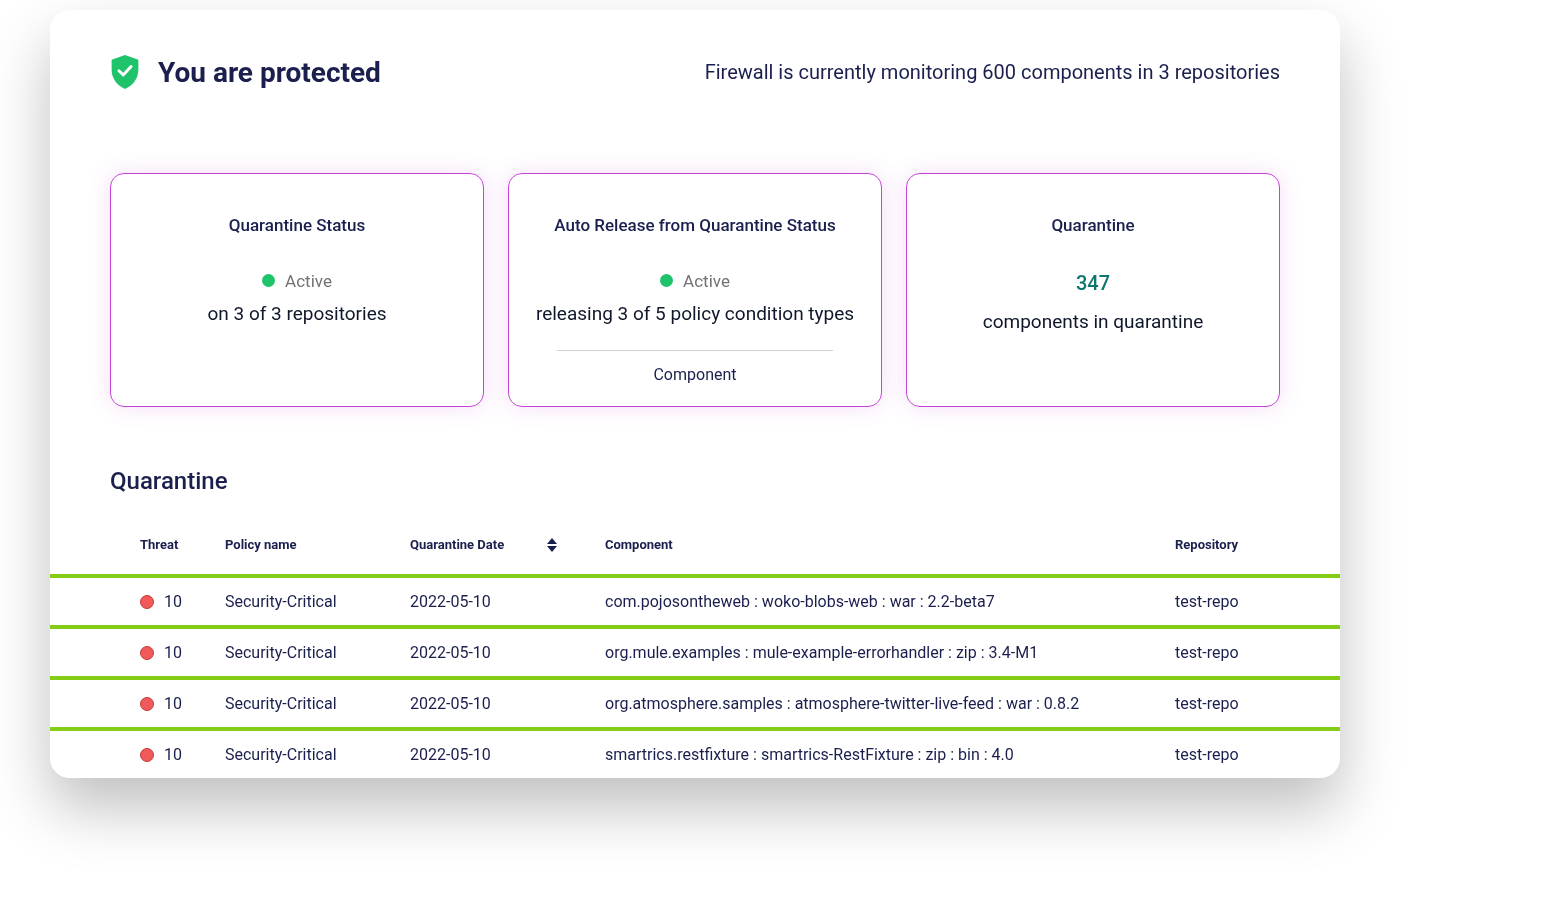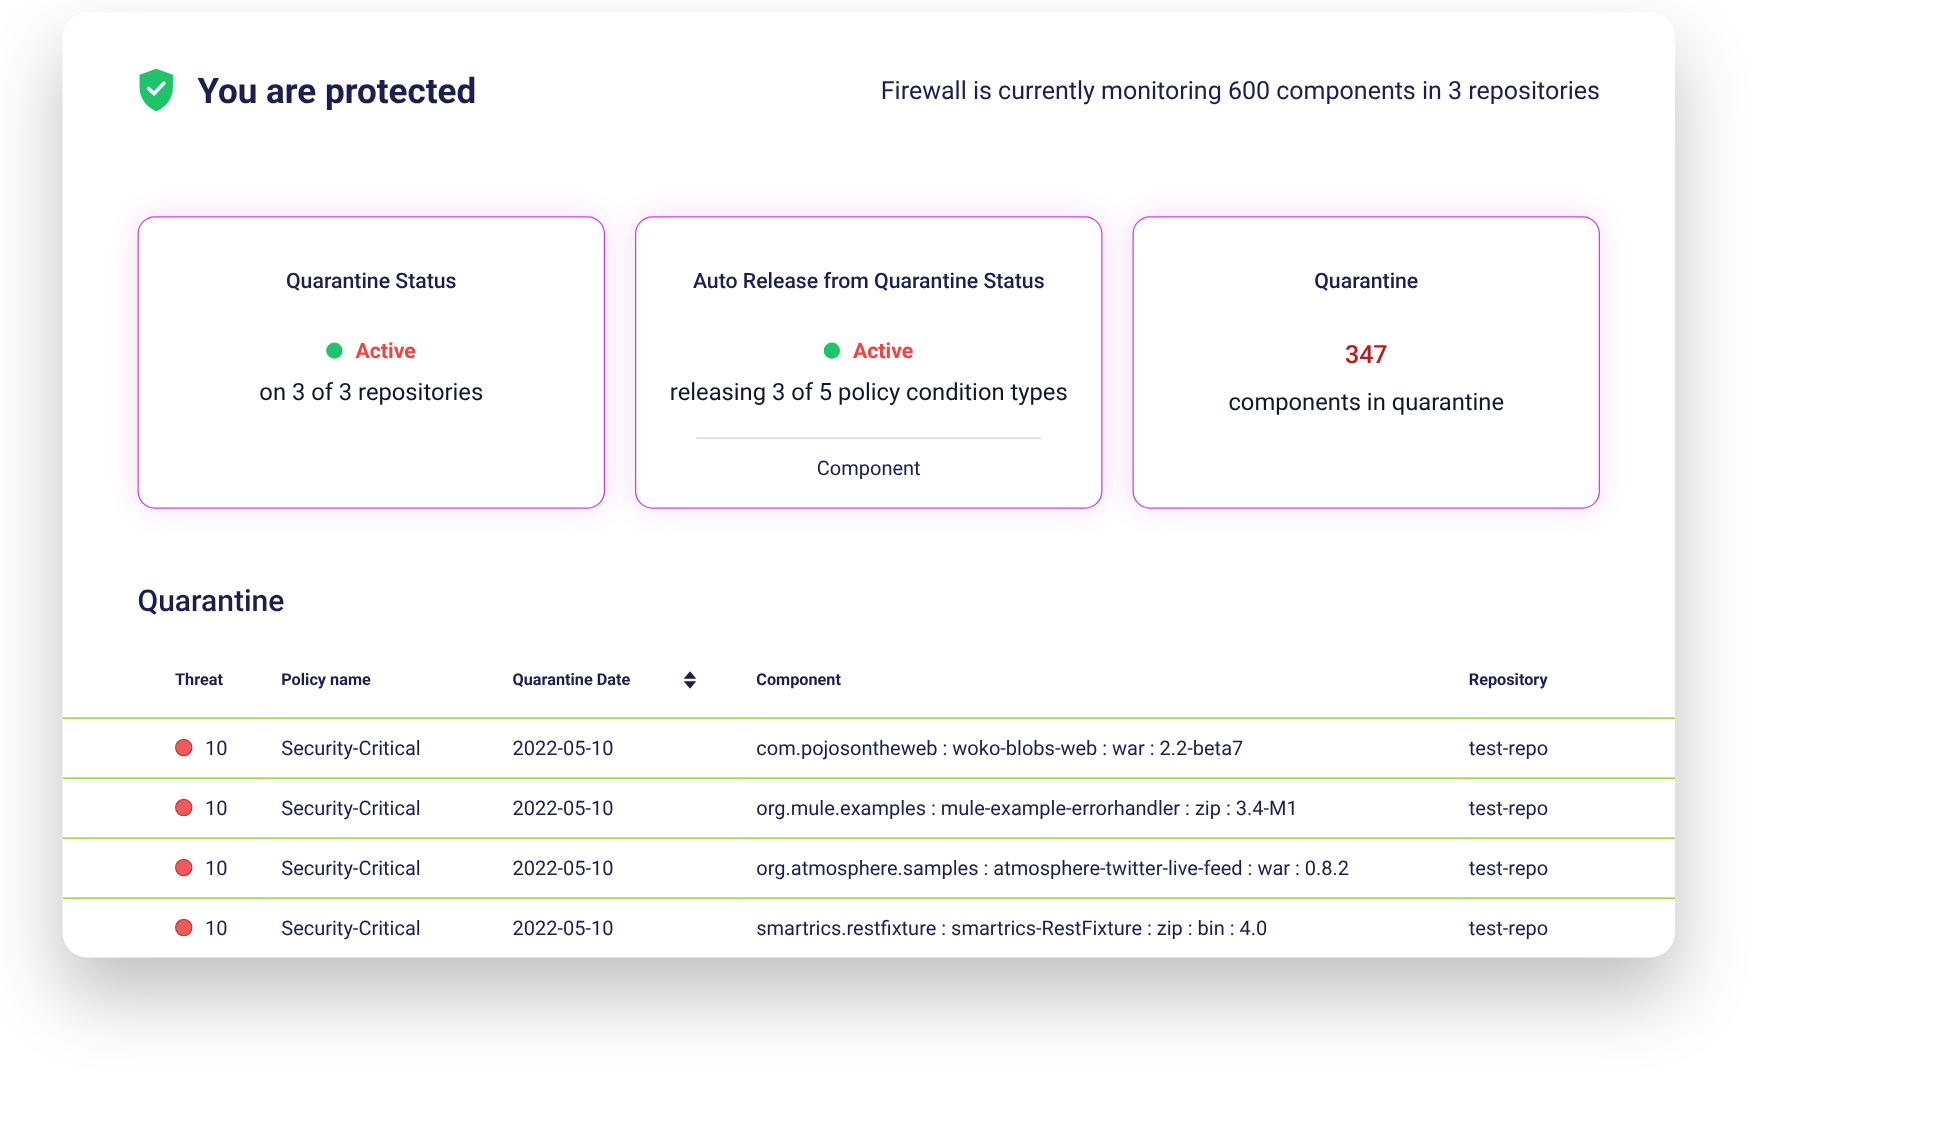--- a/index.html
+++ b/index.html
@@ -72,39 +72,39 @@
     margin-bottom: 34px;
     line-height: 1.35;
   }
   .card-body { flex: 1; }
   .status-line {
     display: flex;
     align-items: center;
     justify-content: center;
     gap: 10px;
     font-size: 17px;
-    color: #ef4444;
-    font-weight: 700;
+    color: #737373;
+    font-weight: 400;
     margin-bottom: 10px;
   }
   .green-dot {
     width: 13px;
     height: 13px;
     background: #1fc36a;
     border-radius: 50%;
     display: inline-block;
   }
   .card-sub {
     font-size: 19px;
     color: #0f172a;
     line-height: 1.4;
   }
   .big-number {
     font-size: 20px;
-    color: #b91c1c;
+    color: #0f766e;
     font-weight: 500;
     margin-bottom: 14px;
   }
   .card-divider {
     border: none;
     border-top: 1px solid #d0d0d8;
     margin: 22px 28px 14px 28px;
   }
   .configure {
     font-size: 16px;
@@ -130,21 +130,21 @@
     padding: 14px 10px 22px 10px;
   }
   table.quarantine th:first-child,
   table.quarantine td:first-child { padding-left: 90px; }
   table.quarantine th:last-child,
   table.quarantine td:last-child { padding-right: 60px; }
   table.quarantine td {
     font-size: 16px;
     color: #1a1f4d;
     padding: 14px 10px;
-    border-top: 1px solid #84cc16;
+    border-top: 4px solid #84cc16;
   }
   .threat-cell {
     display: flex;
     align-items: center;
     gap: 10px;
   }
   .red-dot {
     width: 14px;
     height: 14px;
     background: #f05a5a;

